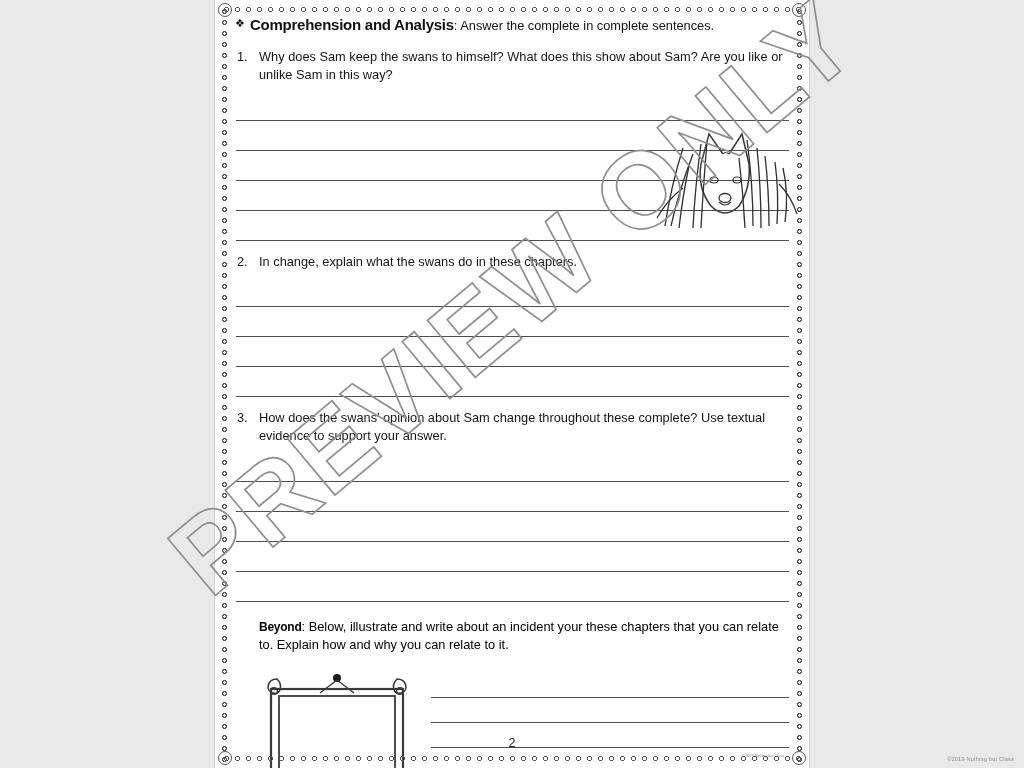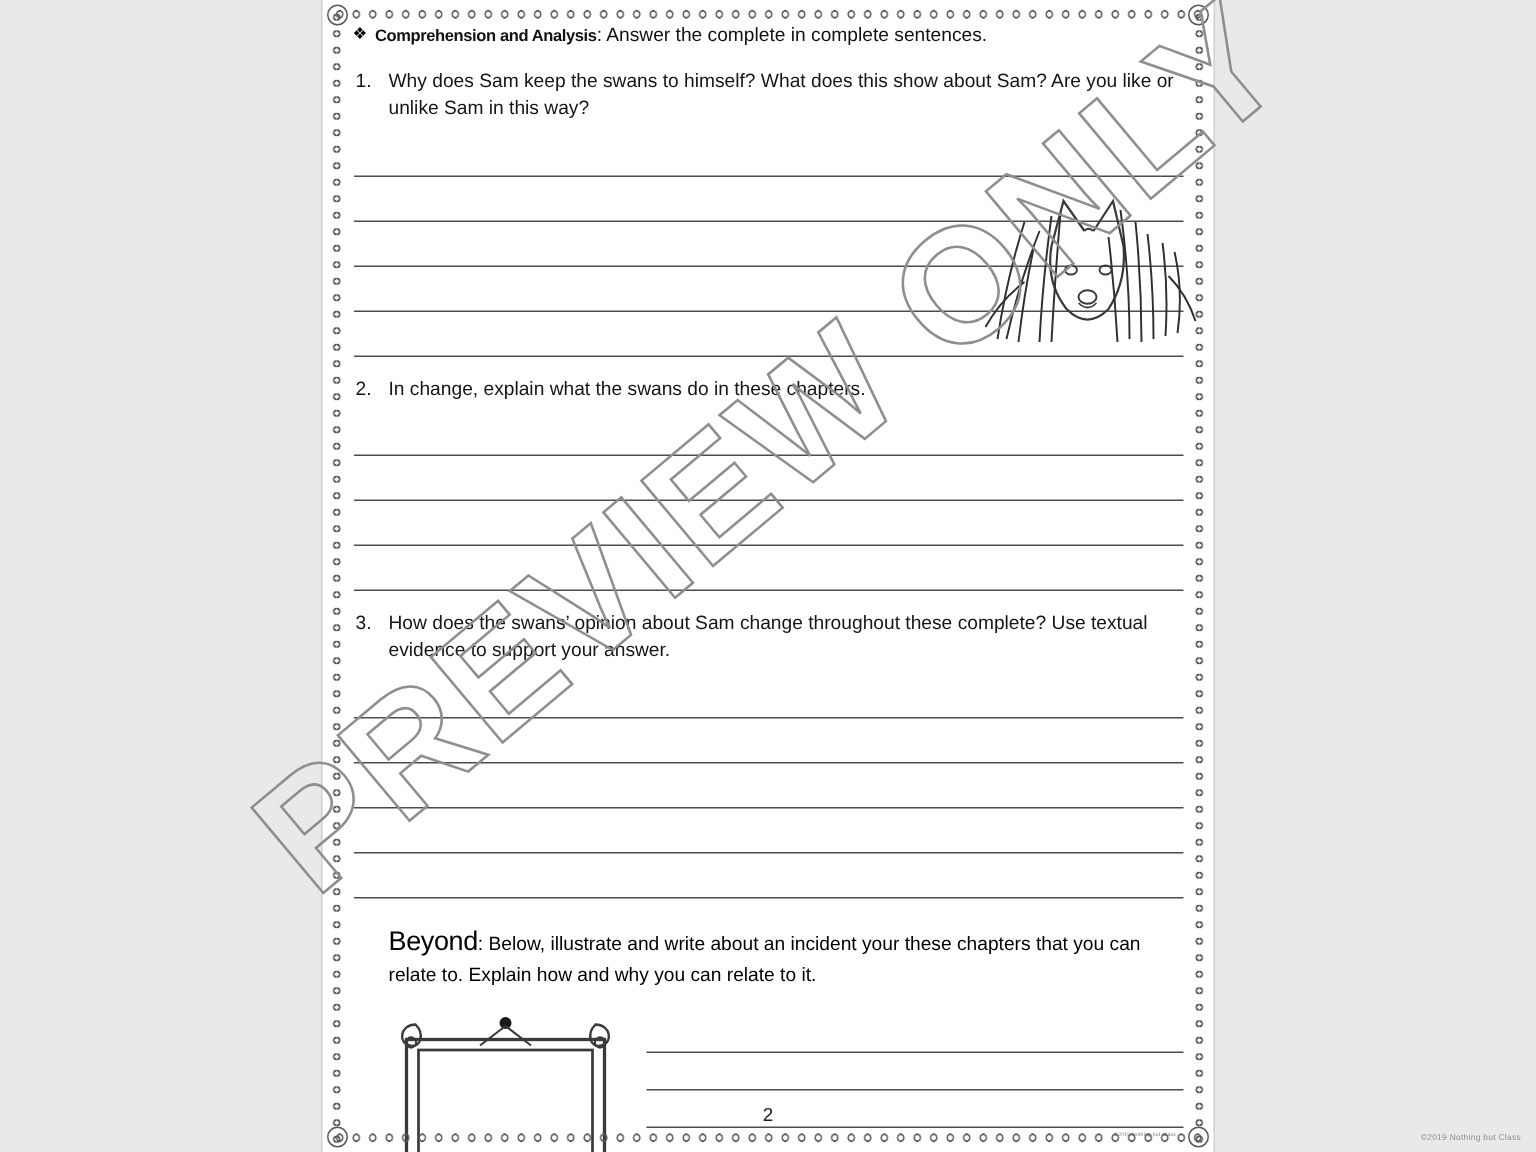--- a/index.html
+++ b/index.html
@@ -94,21 +94,21 @@
     flex: 0 0 auto;
     width: 15px;
     font-size: 11px;
     line-height: 1.5;
     color: #000;
     margin-top: 1px;
   }
   .section-head-text { flex: 1 1 auto; }
   .section-title {
     font-weight: bold;
-    font-size: 11px;
+    font-size: 15px;
     letter-spacing: -0.25px;
   }
   .section-desc { font-size: 12.8px; }
 
   
   .question-block { margin-top: 12px; }
   .question-row {
     display: flex;
     align-items: flex-start;
     font-size: 12.8px;
@@ -134,22 +134,22 @@
   #beyond-block { margin-top: 16px; }
   .beyond-row {
     display: flex;
     align-items: flex-start;
     font-size: 12.8px;
     line-height: 1.44;
   }
   .beyond-indent { flex: 0 0 auto; width: 24px; }
   .beyond-text { flex: 1 1 auto; }
   .beyond-label {
-    font-weight: normal;
-    font-size: 18px;
+    font-weight: bold;
+    font-size: 12px;
     letter-spacing: -0.25px;
   }
 
   #beyond-work {
     display: flex;
     margin-top: 14px;
     padding-left: 22px;
   }
   #frame-wrap {
     flex: 0 0 auto;

